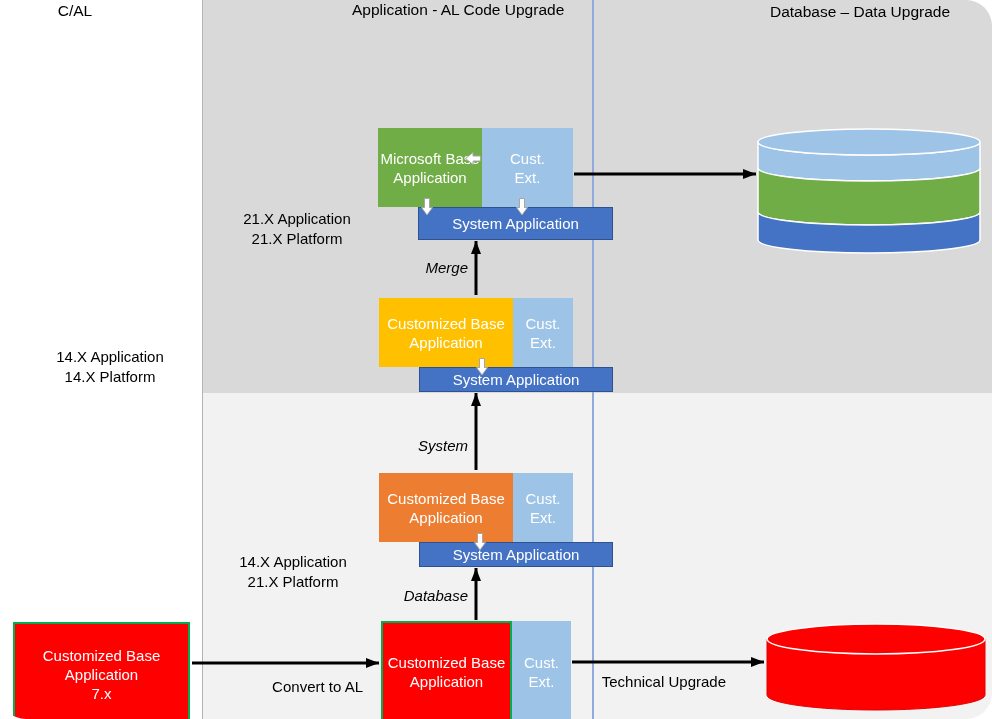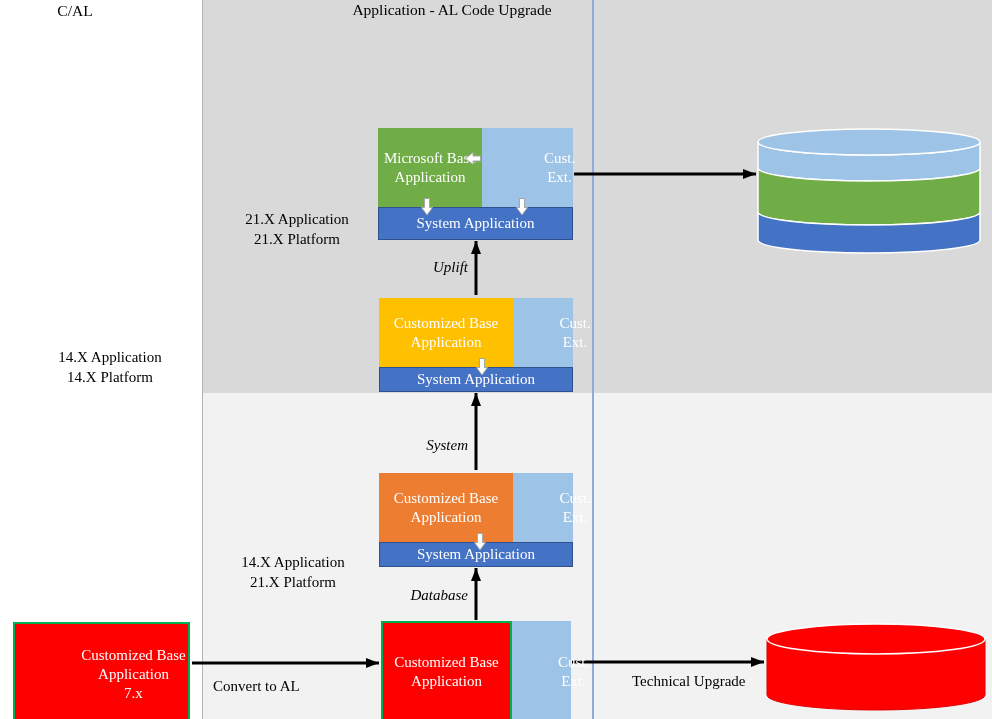--- a/index.html
+++ b/index.html
@@ -1,58 +1,59 @@
 <!DOCTYPE html>
 <html style="--green: #70AD47; --light-blue: #9DC3E6; --blue-bar: #4472C4; --bar-border: #2F528F; --yellow: #FFC000; --orange: #ED7D31; --red: #FF0000; --green-border: #00B050; --gray-top: #D9D9D9; --gray-bottom: #F2F2F2; --divider-blue: #8FAADC;"><head>
 <meta charset="utf-8">
 <style>
   html,body{margin:0;padding:0;background:#fff;}
   .canvas{position:relative;width:992px;height:719px;overflow:hidden;
-    font-family:Liberation Serif, serif;color:#000;background:#fff;}
+    font-family:Liberation Sans, sans-serif;color:#000;background:#fff;border-radius:26px;}
   .abs{position:absolute;}
   
   .bg-mid-top{left:203px;top:0;width:390px;height:393px;background:var(--gray-top);}
   .bg-mid-bot{left:203px;top:393px;width:390px;height:326px;background:var(--gray-bottom);}
   .bg-right-top{left:593px;top:0;width:399px;height:393px;background:var(--gray-top);}
   .bg-right-bot{left:593px;top:393px;width:399px;height:326px;background:var(--gray-bottom);}
   .edge-line{left:202px;top:0;width:1px;height:719px;background:#b3b3b3;}
   .divider{left:592px;top:0;width:2px;height:719px;background:var(--divider-blue);}
   
   .hdr{font-size:15.5px;text-align:center;white-space:nowrap;}
   .stage{font-size:15px;text-align:center;white-space:pre-line;line-height:20px;}
-  .arrow-label{font-size:15px;text-align:left;white-space:nowrap;}
+  .arrow-label{font-size:15px;text-align:right;white-space:nowrap;}
   .arrow-label.it{font-style:italic;text-align:right;}
   
   .blk{box-sizing:border-box;display:flex;align-items:center;justify-content:center;
     text-align:center;color:#fff;font-size:15px;line-height:19px;}
-  .pre{white-space:pre-line;padding-left:32px;}
+  .pre{white-space:pre-line;}
   .main-green{background:var(--green);}
   .main-yellow{background:var(--yellow);}
   .main-orange{background:var(--orange);}
   .main-red{background:var(--red);border:2px solid var(--green-border);}
   .ext{background:var(--light-blue);}
-  .sysbar{background:var(--blue-bar);border:1px solid var(--bar-border);}
+  .sysbar{background:var(--blue-bar);border:1px solid var(--bar-border);margin-left:40px;}
   .overlay{position:absolute;left:0;top:0;pointer-events:none;}
   .warrow{position:absolute;z-index:3;}
   .cyl{position:absolute;}
 </style>
 </head>
 <body>
 
 <div class="canvas">
 
   <div class="abs bg-mid-top"></div>
   <div class="abs bg-mid-bot"></div>
   <div class="abs bg-right-top"></div>
   <div class="abs bg-right-bot"></div>
   <div class="abs edge-line"></div>
   <div class="abs divider"></div>
 
   <div class="abs hdr" style="left:30px;top:2px;width:90px;">C/AL</div>
   <div class="abs hdr" style="left:352px;top:1px;width:200px;">Application - AL Code Upgrade</div>
+  <div class="abs hdr" style="left:760px;top:3px;width:200px;">Database – Data Upgrade</div>
 
   <div class="abs stage" style="left:212px;top:209px;width:170px;">21.X Application
 21.X Platform</div>
   <div class="abs stage" style="left:25px;top:347px;width:170px;">14.X Application
 14.X Platform</div>
   <div class="abs stage" style="left:208px;top:552px;width:170px;">14.X Application
 21.X Platform</div>
 
   <div class="abs" style="left:378px;top:128px;width:195px;height:112px;z-index:2;">
     <div class="abs blk main-green" style="left:0;top:0;width:104px;height:79px;">
@@ -143,19 +144,19 @@
       </marker>
     </defs>
     <line x1="192" y1="663" x2="379" y2="663" stroke="#000" stroke-width="3" marker-end="url(#ah)"></line>
     <line x1="476" y1="620" x2="476" y2="568" stroke="#000" stroke-width="3" marker-end="url(#ah)"></line>
     <line x1="476" y1="470" x2="476" y2="393" stroke="#000" stroke-width="3" marker-end="url(#ah)"></line>
     <line x1="476" y1="295" x2="476" y2="241" stroke="#000" stroke-width="3" marker-end="url(#ah)"></line>
     <line x1="574" y1="174" x2="756" y2="174" stroke="#000" stroke-width="3" marker-end="url(#ah)"></line>
     <line x1="572" y1="662" x2="764" y2="662" stroke="#000" stroke-width="3" marker-end="url(#ah)"></line>
   </svg>
 
-  <div class="abs arrow-label it" style="left:358px;top:259px;width:110px;">Uplift</div>
+  <div class="abs arrow-label it" style="left:358px;top:259px;width:110px;">Merge</div>
   <div class="abs arrow-label it" style="left:358px;top:437px;width:110px;">System</div>
   <div class="abs arrow-label it" style="left:358px;top:587px;width:110px;">Database</div>
   <div class="abs arrow-label" style="left:213px;top:678px;width:150px;">Convert to AL</div>
-  <div class="abs arrow-label" style="left:632px;top:673px;width:150px;">Technical Upgrade</div>
+  <div class="abs arrow-label" style="left:576px;top:673px;width:150px;">Technical Upgrade</div>
 
 </div>
 
 </body></html>

